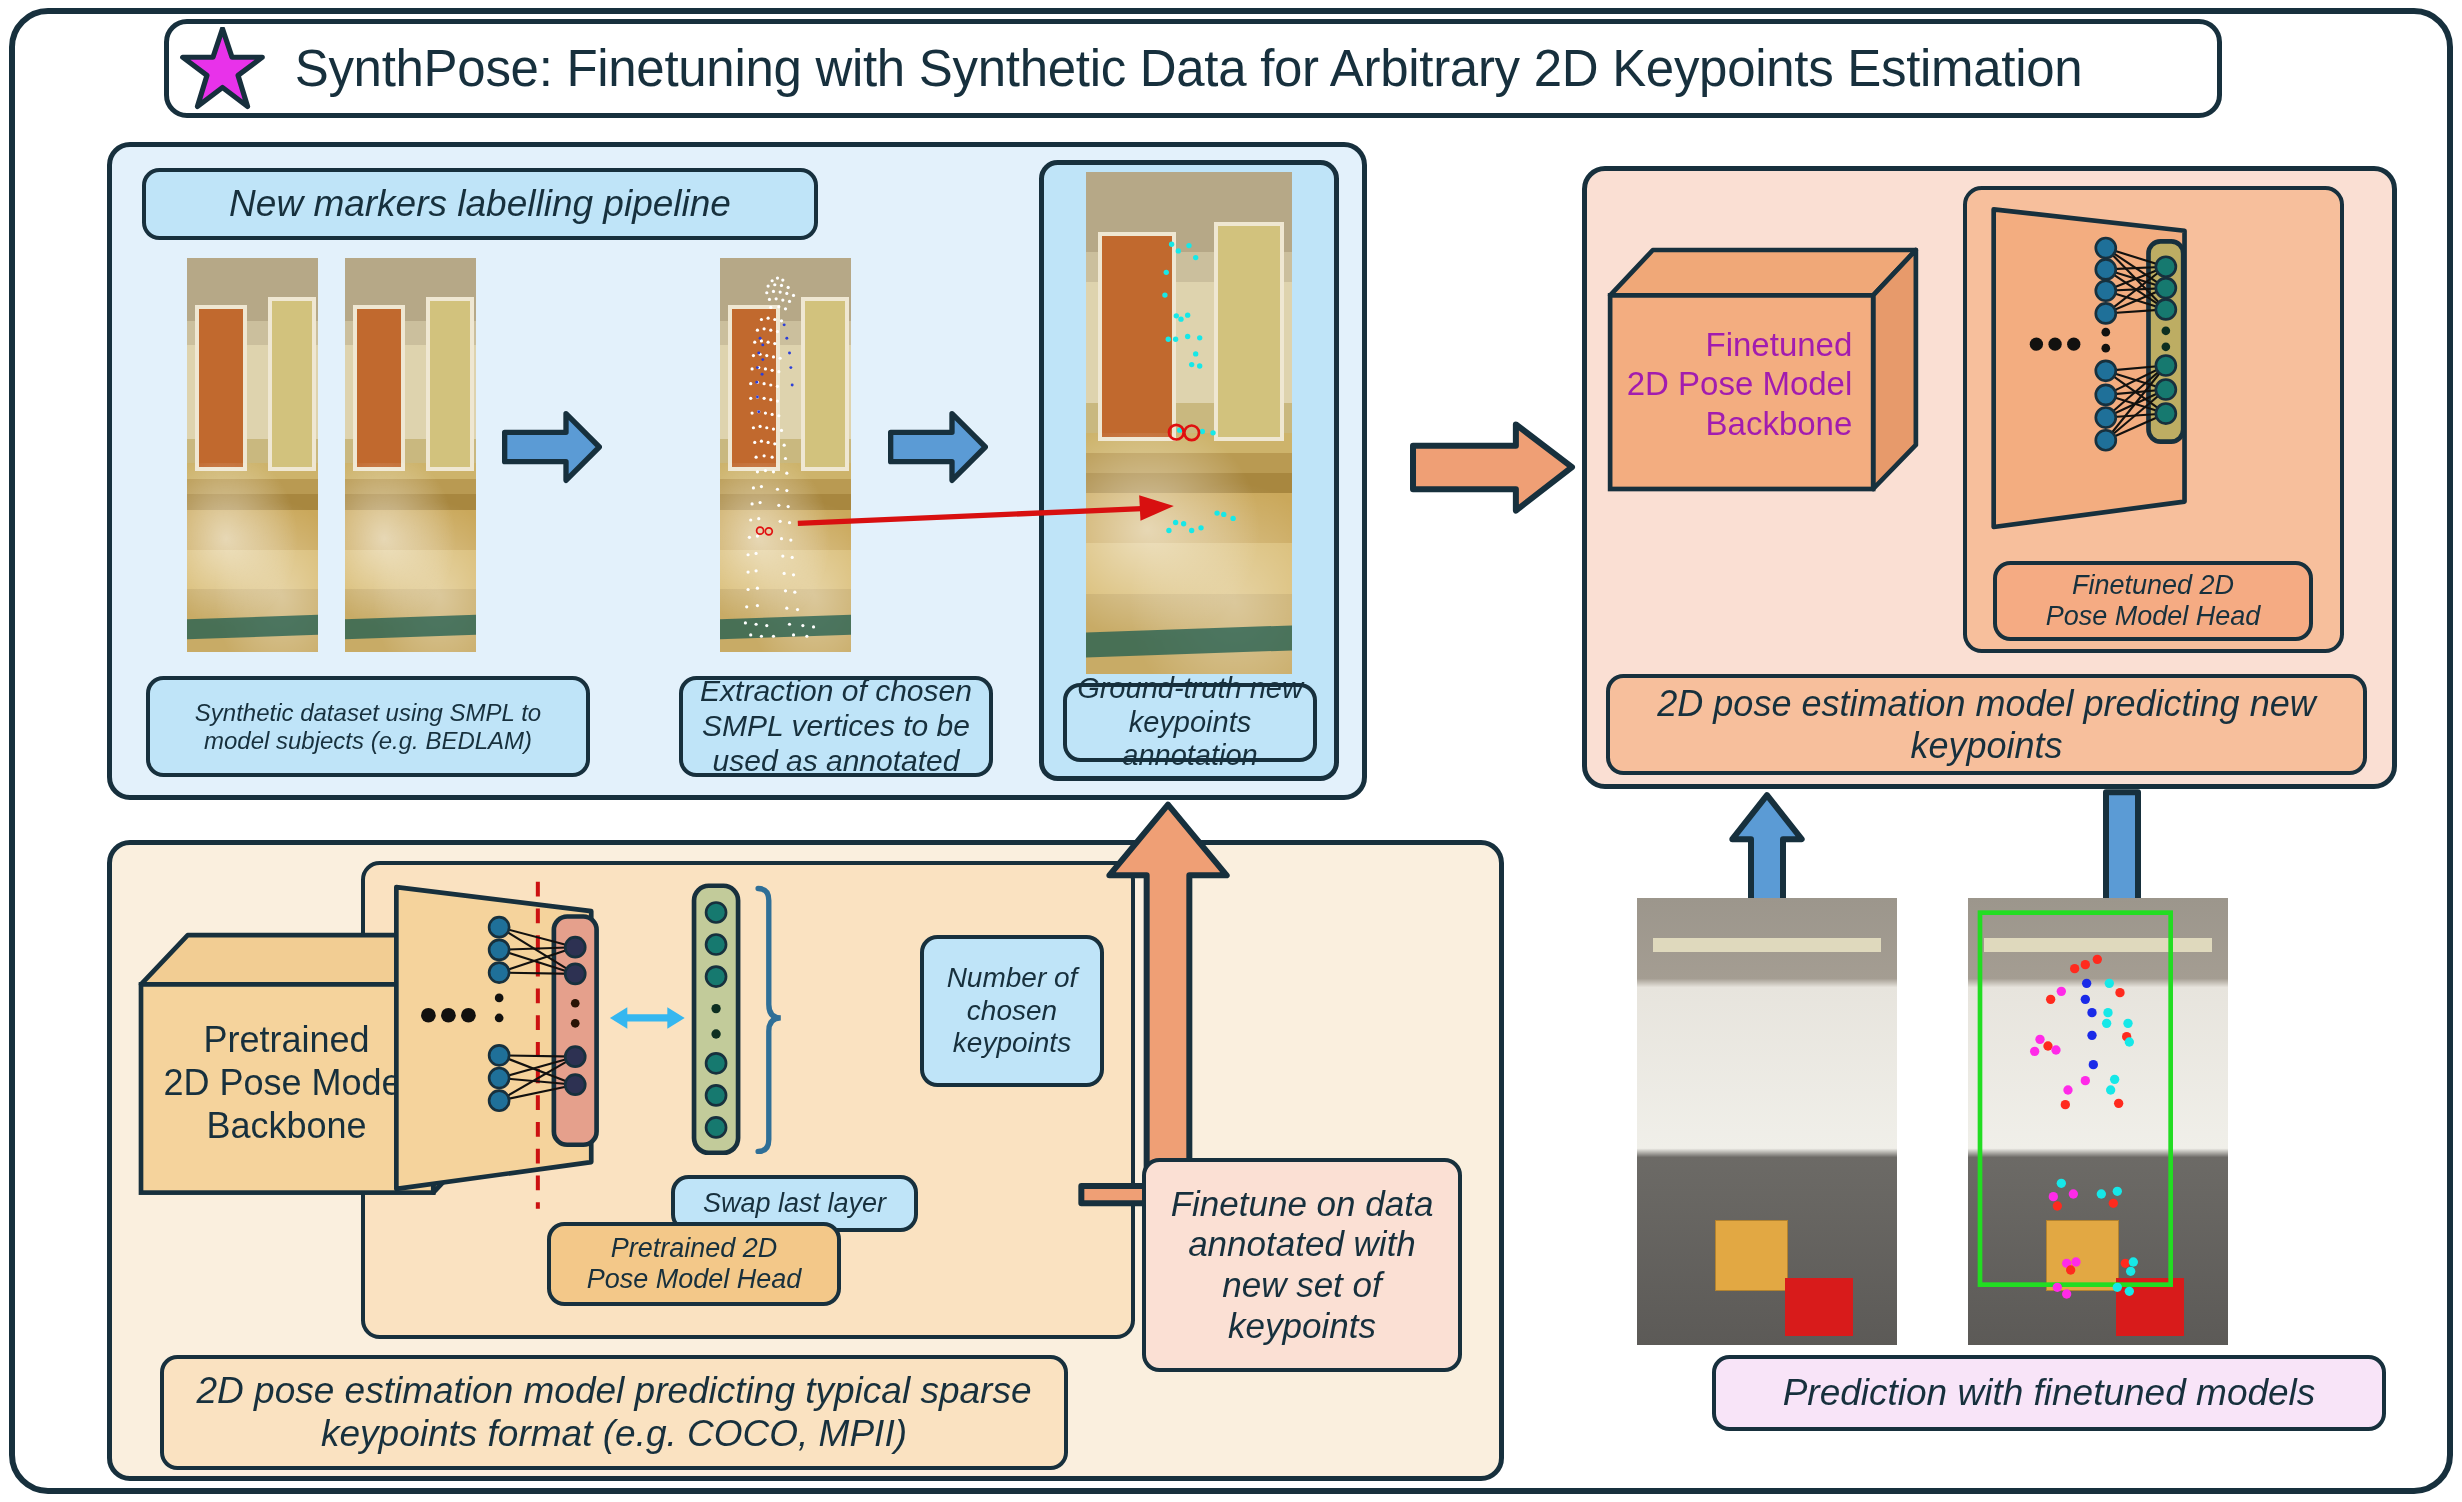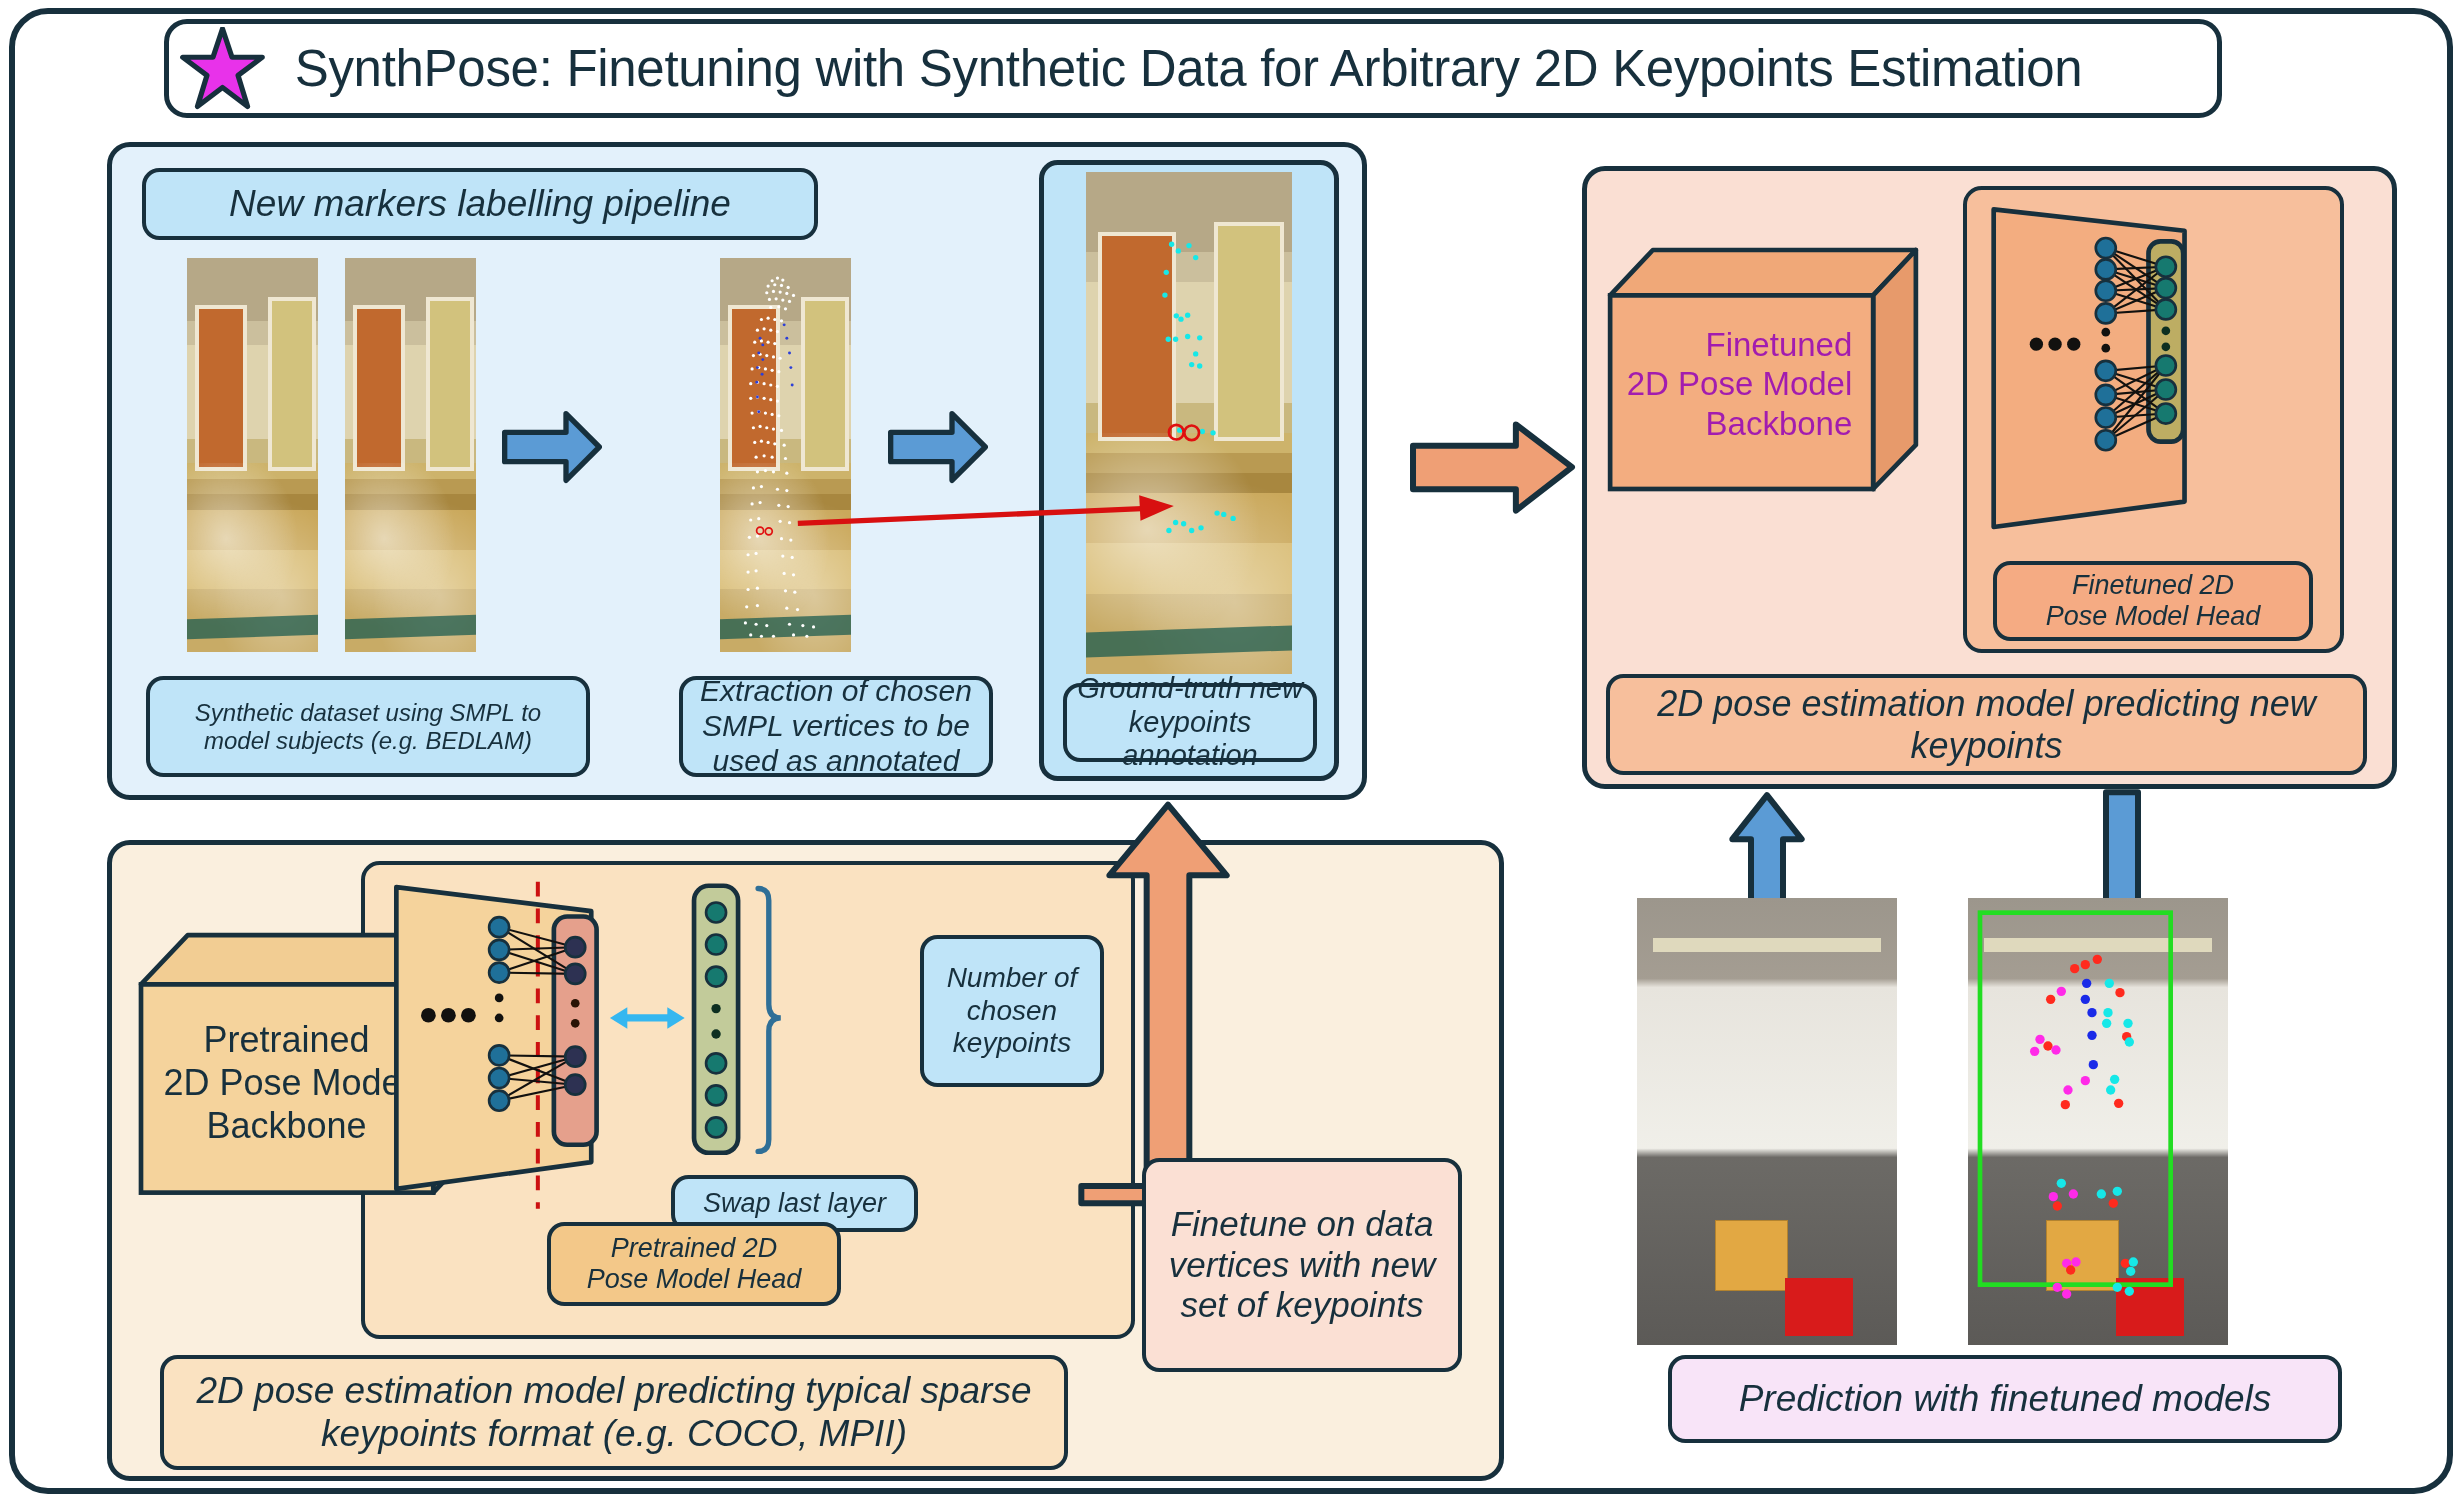--- a/index.html
+++ b/index.html
@@ -239,22 +239,22 @@
     background: #bfe4f8;
     font-size: 28px;
   }
   #finetune-cap {
     left: 1142px; top: 1158px;
     width: 320px; height: 214px;
     background: #fbe0d4;
     font-size: 35px;
   }
   #prediction-cap {
-    left: 1668px; top: 1355px;
-    width: 674px; height: 88px;
+    left: 1712px; top: 1355px;
+    width: 674px; height: 76px;
     background: #f8e4f8;
     font-size: 37px;
   }
 
   
   #cap-synth {
     left: 146px; top: 676px;
     width: 444px; height: 101px;
     background: #bfe4f8;
     font-size: 24px;
@@ -729,21 +729,21 @@
   <div class="cap" id="pre-head-cap" style="white-space:pre-line;">Pretrained 2D
 Pose Model Head</div>
   <div class="cap" id="pretrain-cap">2D pose estimation model predicting typical sparse keypoints format (e.g. COCO, MPII)</div>
 
   <div style="position:absolute; left:1068px; top:795px; width:240px; height:414px;">
     <svg width="240" height="414" viewBox="0 0 360 620">
       <path d="M 20,586 L 118,586 L 118,120 L 62,120 L 150,14 L 238,120 L 182,120 L 182,586 L 182,612 L 20,612 Z" fill="#ef9f75" stroke="#17303d" stroke-width="9" stroke-linejoin="round"></path>
     </svg>
   </div>
 
-  <div class="cap" id="finetune-cap">Finetune on data vertices with new set of keypoints</div>
+  <div class="cap" id="finetune-cap">Finetune on data annotated with new set of keypoints</div>
 
   <div style="position:absolute; left:1727px; top:791px; width:80px; height:167px;">
     <svg width="80" height="167" viewBox="0 0 120 250">
       <polygon points="60,6 112,72 84,72 84,244 36,244 36,72 8,72" fill="#5b9bd5" stroke="#17303d" stroke-width="9" stroke-linejoin="round"></polygon>
     </svg>
   </div>
 
   <div style="position:absolute; left:2082px; top:788px; width:80px; height:167px;">
     <svg width="80" height="167" viewBox="0 0 120 250">
       <polygon points="60,244 112,178 84,178 84,6 36,6 36,178 8,178" fill="#5b9bd5" stroke="#17303d" stroke-width="9" stroke-linejoin="round"></polygon>

